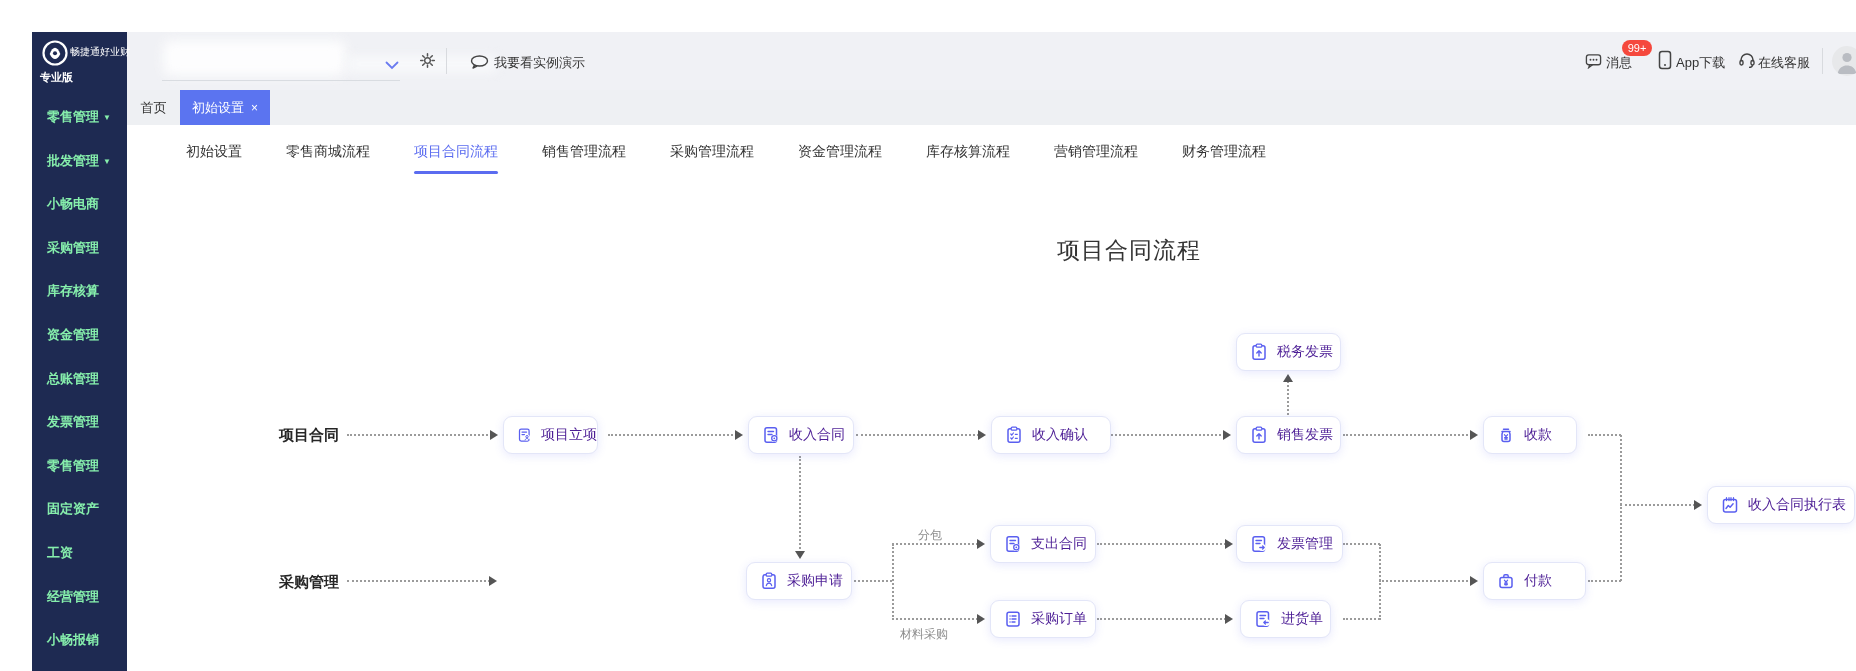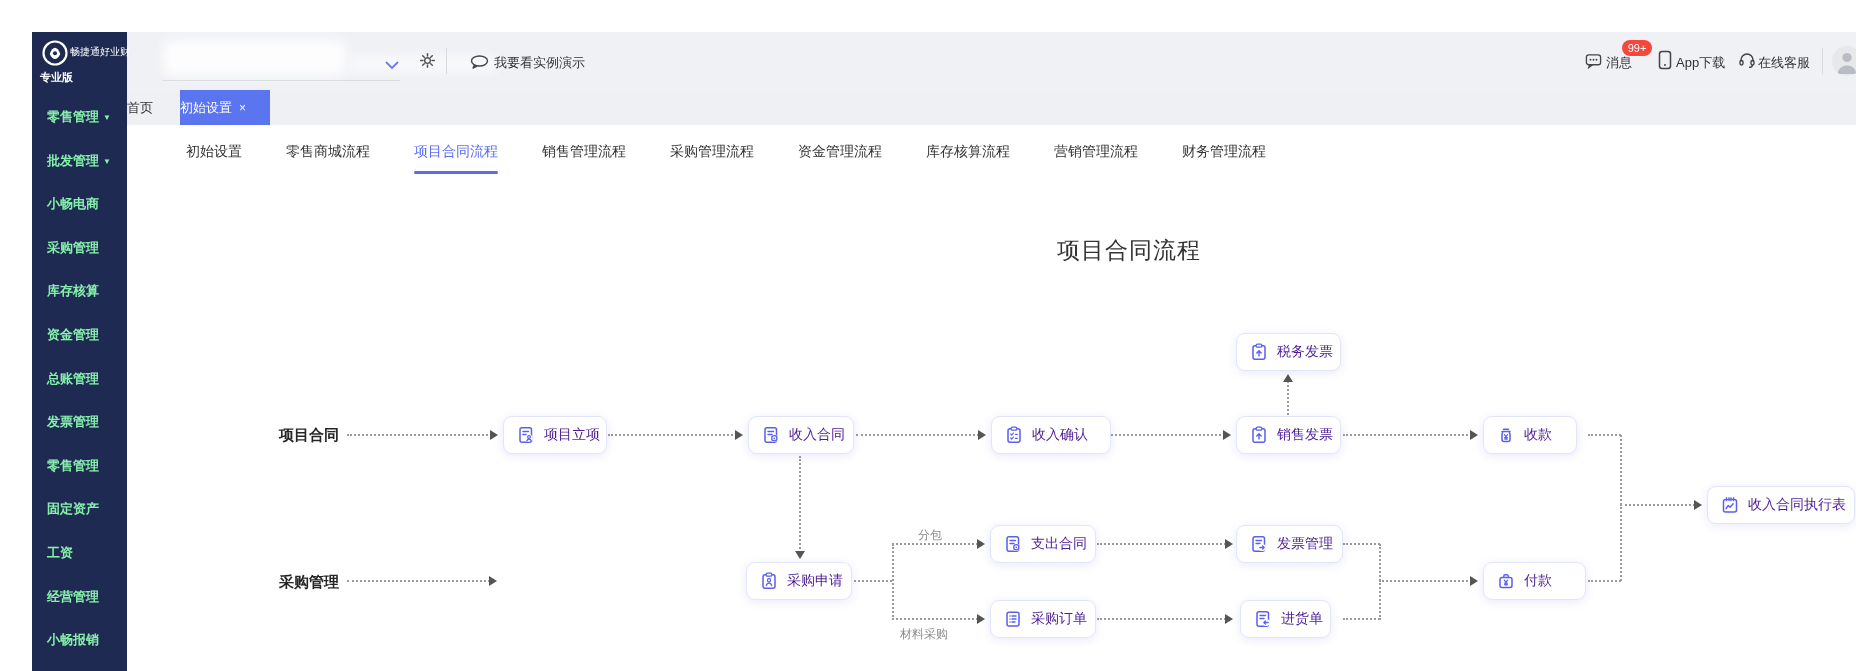--- a/index.html
+++ b/index.html
@@ -35,21 +35,21 @@
   .tb-item { position:absolute; top:54px; font-size:13px; color:#333; white-space:nowrap; cursor:pointer; }
   .badge { position:absolute; left:1590px; top:40px; min-width:30px; height:16px; background:#f5483d;
     color:#fff; font-size:11px; line-height:16px; text-align:center; border-radius:8px; padding:0 4px; }
   .avatar { position:absolute; left:1800px; top:46px; width:30px; height:30px; border-radius:50%;
     background:#e7e8ea; overflow:hidden; }
   .uname { position:absolute; left:1838px; top:54px; font-size:13px; color:#333; width:18px;
     overflow:hidden; white-space:nowrap; }
 
   
   .wtab { position:absolute; top:90px; height:35px; line-height:35px; font-size:13px; color:#333;
-    text-align:left; cursor:pointer; }
+    text-align:center; cursor:pointer; }
   .wtab.home { left:95px; width:53px; }
   .wtab.active { left:148px; width:90px; background:#5b74f0; color:#fff; }
   .wtab .x { margin-left:7px; font-size:12px; }
 
   
   .nav { position:absolute; left:0; top:0; width:1761px; height:52px; }
   .nav-tabs { position:absolute; left:59px; top:0; height:52px; display:flex; gap:44px; align-items:center; }
   .nav-tab { font-size:14px; color:#333; cursor:pointer; position:relative; height:52px; line-height:52px; white-space:nowrap; }
   .nav-tab.active { color:#5b6cf0; }
   .nav-tab.active::after { content:""; position:absolute; left:0; right:0; bottom:3px; height:3px;
@@ -232,21 +232,21 @@
     <div class="ch arr-r" style="left:1065px;top:618px;width:133px"></div>
     <div class="ch" style="left:1311px;top:543px;width:37px"></div>
     <div class="ch" style="left:1311px;top:618px;width:37px"></div>
     <div class="cv" style="left:1347px;top:544px;height:76px"></div>
     <div class="ch arr-r" style="left:1347px;top:580px;width:96px"></div>
     <div class="ch" style="left:1556px;top:434px;width:33px"></div>
     <div class="ch" style="left:1556px;top:580px;width:33px"></div>
     <div class="cv" style="left:1588px;top:435px;height:146px"></div>
     <div class="ch arr-r" style="left:1588px;top:504px;width:79px"></div>
 
-    <div class="node" style="left:471px;top:416px;width:104px">
+    <div class="node" style="left:471px;top:416px;width:95px">
       <svg width="18" height="18" viewBox="0 0 18 18">
         <rect x="3" y="1.8" width="11.5" height="14.4" rx="2" fill="none" stroke="#5a5ff0" stroke-width="1.5"></rect>
         <path d="M6 5.5h5.5M6 8.5h3" stroke="#5a5ff0" stroke-width="1.4" stroke-linecap="round"></path>
         <circle cx="12" cy="12" r="3.6" fill="#fff"></circle>
         <circle cx="12" cy="11" r="1.4" fill="none" stroke="#5a5ff0" stroke-width="1.2"></circle>
         <path d="M9.7 15.2c.4-1.4 1.2-2 2.3-2s1.9.6 2.3 2" fill="none" stroke="#5a5ff0" stroke-width="1.2"></path>
       </svg>
       <span class="nl">项目立项</span>
     </div>
 

